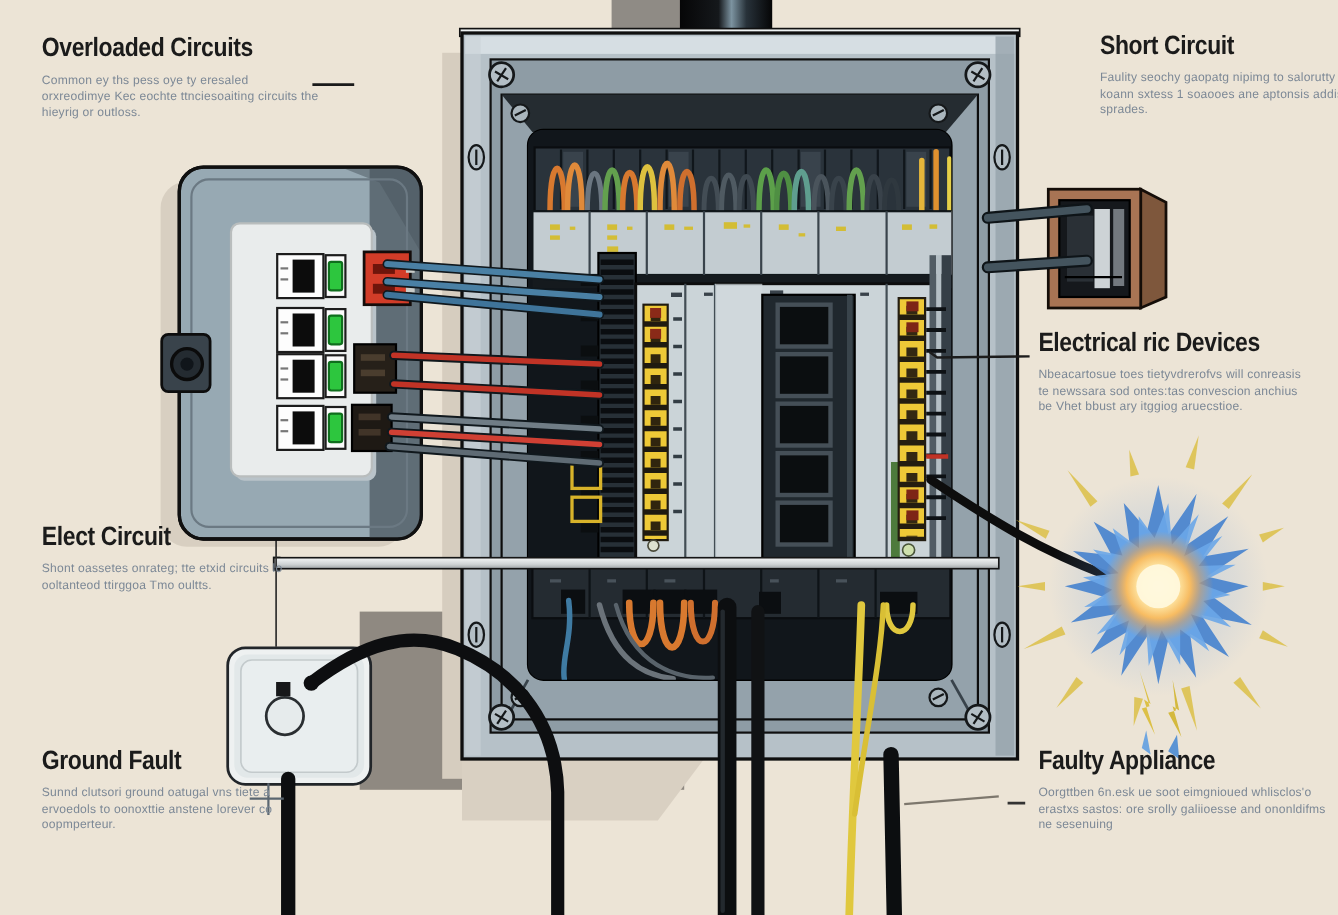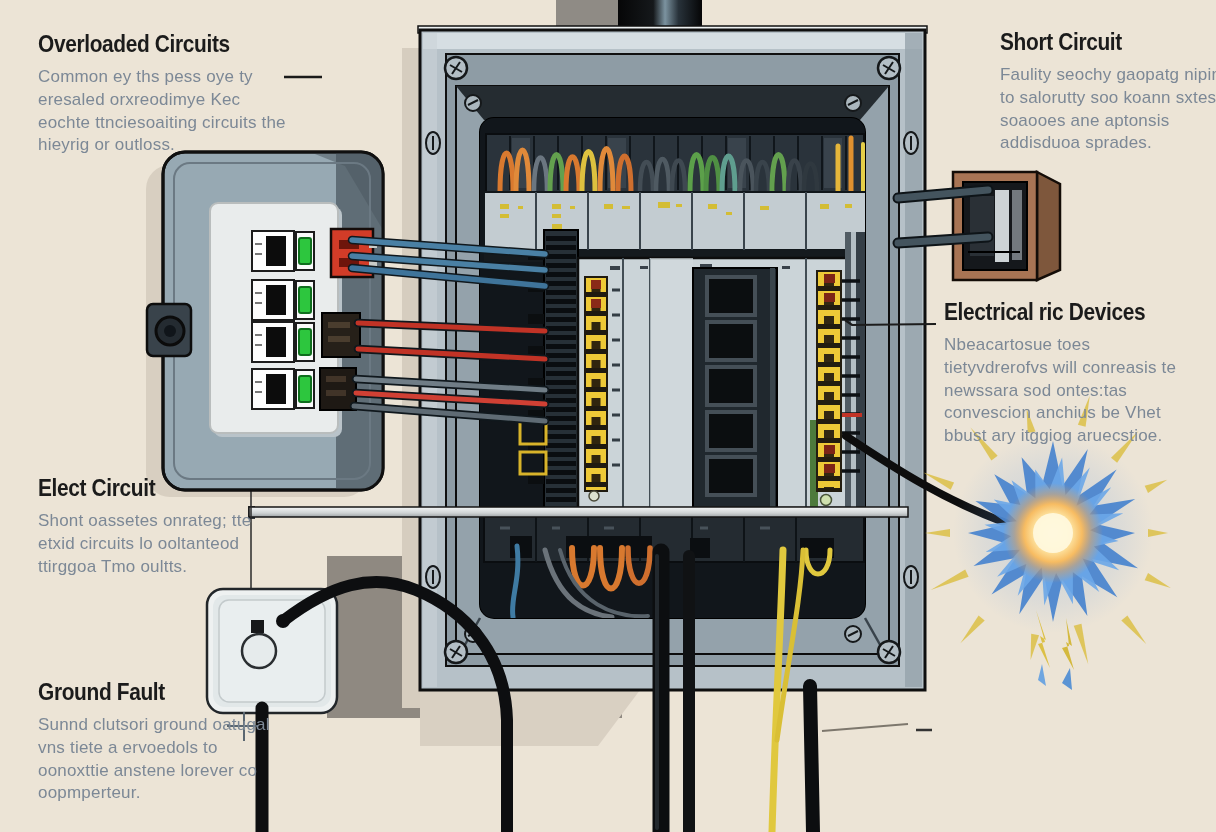--- a/index.html
+++ b/index.html
@@ -15,21 +15,21 @@
   }
   .stage{position:relative;width:1216px;height:832px;border-radius:31px;}
   .scene{position:absolute;left:0;top:0;}
   .callout{position:absolute;}
   .callout-title{
     margin:0;font-weight:bold;font-size:24px;color:var(--text-heading);
     letter-spacing:-0.4px;white-space:nowrap;
     transform:scaleX(.87);transform-origin:0 50%;
   }
   .callout-body{
-    margin:8px 0 0;font-size:17px;line-height:1.34;color:var(--text-body);
+    margin:8px 0 0;font-size:11px;line-height:1.34;color:var(--text-body);
     letter-spacing:.2px;
   }
 </style>
 </head>
 <body>
 
 <div class="stage">
 
 <svg class="scene" width="1216" height="832" viewBox="0 0 1216 832" aria-hidden="true">
   <defs>
@@ -467,14 +467,18 @@
 <div class="callout" style="left:38px;top:474px;width:228px">
   <h2 class="callout-title">Elect Circuit</h2>
   <p class="callout-body">Shont oassetes onrateg; tte etxid circuits lo ooltanteod ttirggoa Tmo oultts.</p>
 </div>
 
 <div class="callout" style="left:38px;top:678px;width:252px">
   <h2 class="callout-title">Ground Fault</h2>
   <p class="callout-body">Sunnd clutsori ground oatugal vns tiete a ervoedols to oonoxttie anstene lorever co oopmperteur.</p>
 </div>
 
+<div class="callout" style="left:944px;top:678px;width:262px">
+  <h2 class="callout-title">Faulty Appliance</h2>
+  <p class="callout-body">Oorgttben 6n.esk ue soot eimgnioued whlisclos'o erastxs sastos: ore srolly galiioesse and ononldifms ne sesenuing</p>
+</div>
 
 </div>
 
 </body></html>

